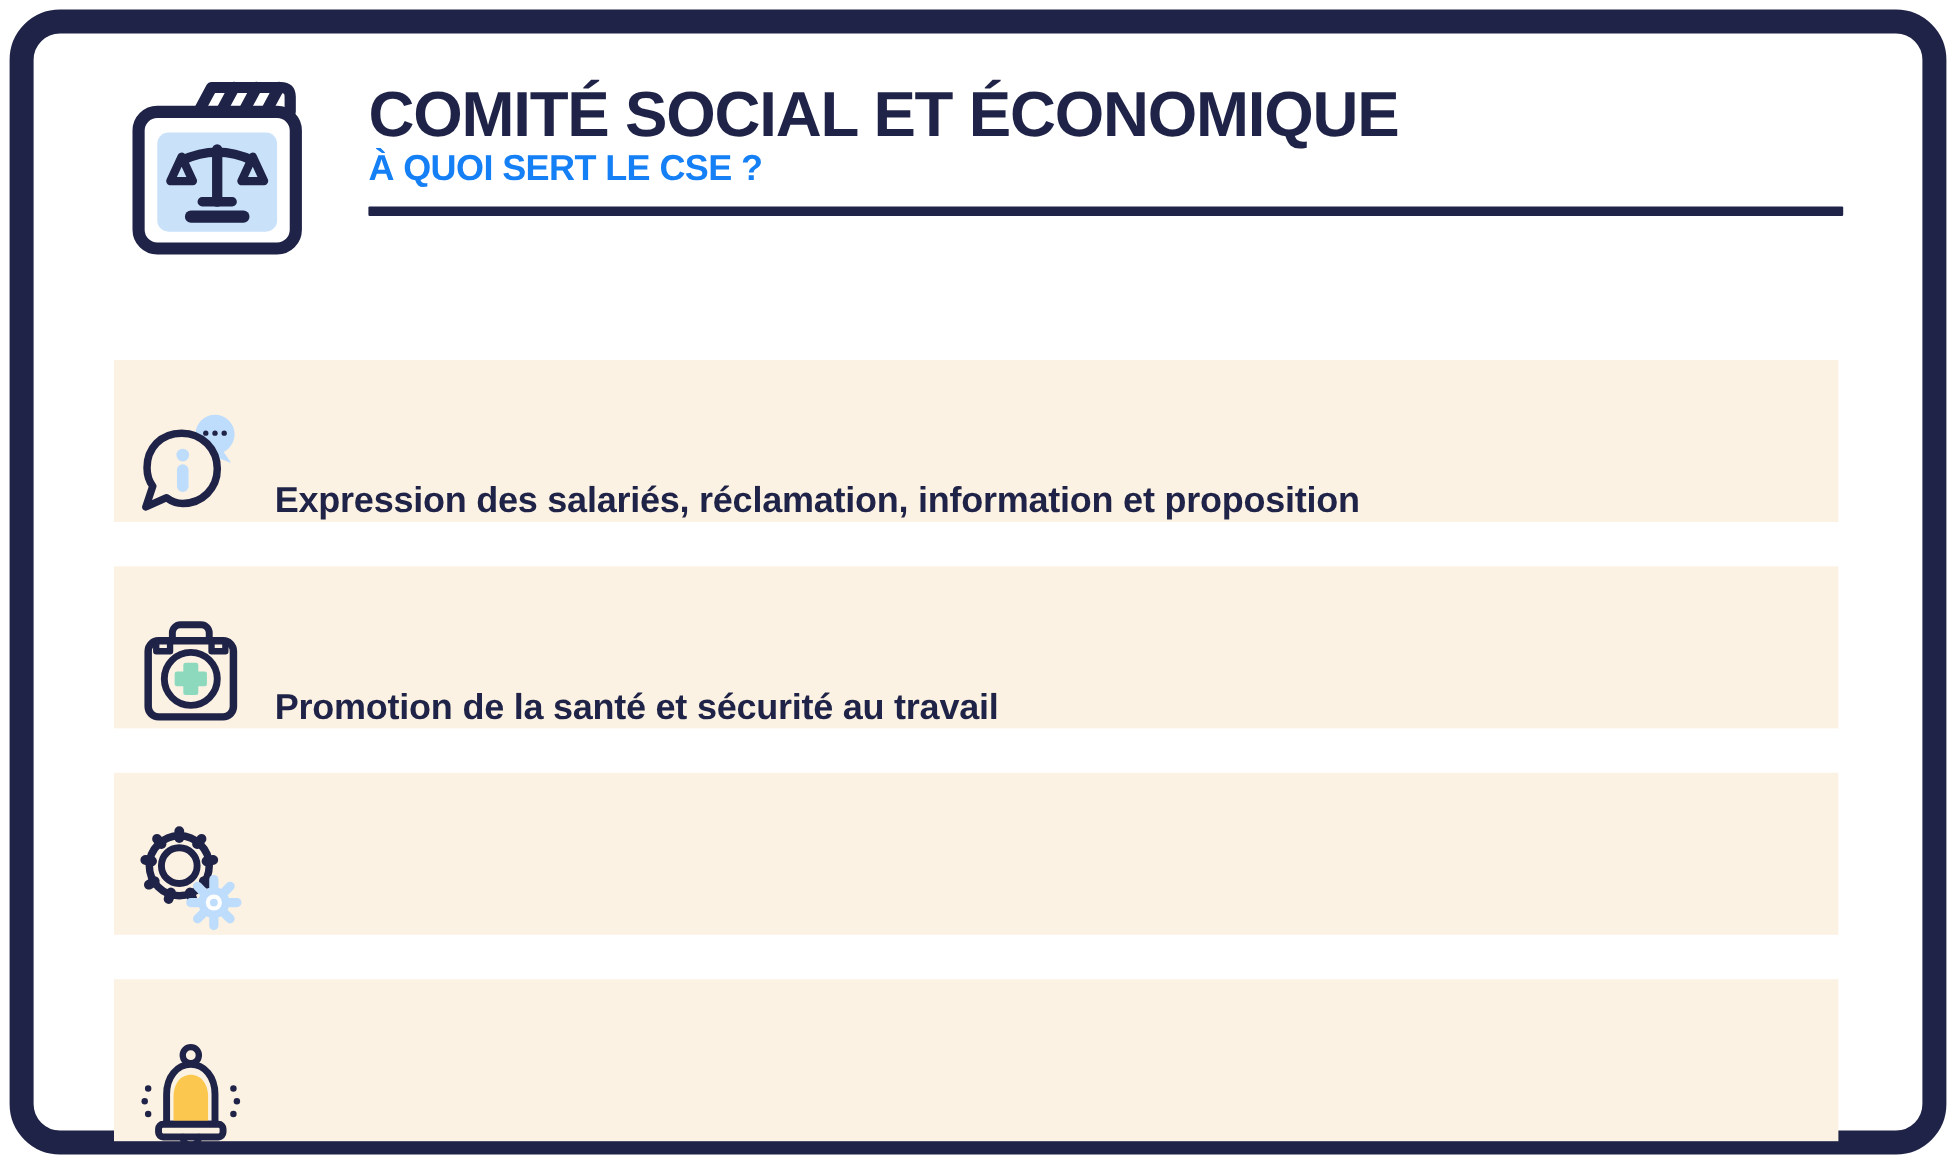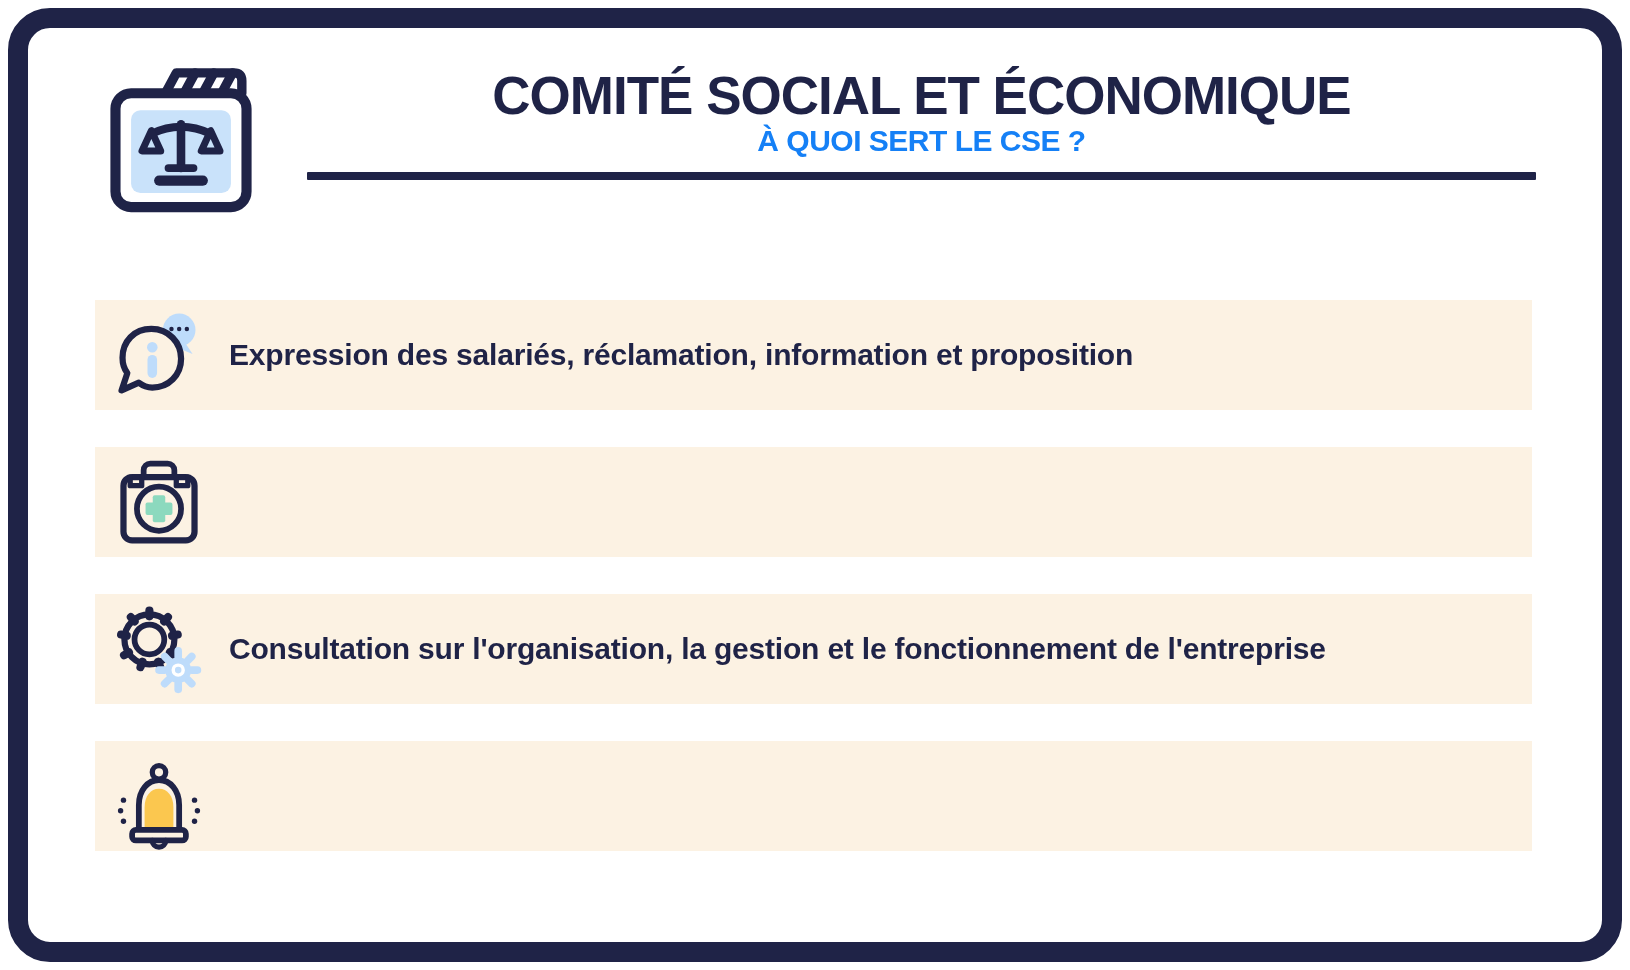--- a/index.html
+++ b/index.html
@@ -15,37 +15,37 @@
   body{font-family:"Liberation Sans", sans-serif;}
   .canvas{position:relative;width:1630px;height:970px;background:#ffffff;overflow:hidden;}
   .frame{
     position:absolute;left:8px;top:8px;right:8px;bottom:8px;
     border:20px solid var(--navy);
     border-radius:42px;
     pointer-events:none;
   }
   .header{position:absolute;left:95px;top:62px;display:flex;align-items:flex-start;}
   .header-icon{display:block;width:172px;height:156px;flex:0 0 auto;}
-  .header-text{margin-left:40px;padding-top:6px;text-align:center;}
+  .header-text{margin-left:40px;padding-top:6px;}
   .title{
     margin:0;color:var(--navy);
     font-size:53px;font-weight:bold;letter-spacing:-1px;line-height:1.04;
     white-space:nowrap;
   }
   .subtitle{
     margin:2px 0 0 0;color:var(--blue);
     font-size:30px;font-weight:bold;letter-spacing:-0.5px;line-height:1.05;
     white-space:nowrap;
   }
   .rule{width:1229px;height:8px;background:var(--navy);margin-top:15px;border-radius:1px;}
   .rows{position:absolute;left:95px;top:300px;width:1437px;}
   .row{
-    position:relative;height:110px;margin-bottom:37px;
+    position:relative;height:135px;margin-bottom:37px;
     background:var(--cream);
-    display:flex;align-items:center;
+    display:flex;align-items:flex-end;
     overflow:visible;
   }
   .row-icon{display:block;width:96px;height:96px;margin-left:16px;flex:0 0 auto;}
   .row:nth-child(1) .row-icon{transform:translateY(-3px);}
   .row:nth-child(4) .row-icon{transform:translateY(8px);}
   .row-text{
     margin-left:22px;color:var(--navy);
     font-size:30px;font-weight:bold;letter-spacing:-0.2px;
     white-space:nowrap;
   }
@@ -114,20 +114,21 @@
           <rect x="13" y="24" width="74" height="66" rx="9" fill="#FCF2E3" stroke-width="6.5"></rect>
           <path d="M20 24 V33 H32 V24" stroke-width="5.5"></path>
           <path d="M68 24 V33 H80 V24" stroke-width="5.5"></path>
           <circle cx="50" cy="57" r="23" stroke-width="6"></circle>
           <g fill="#8CD9BE" stroke="none">
             <rect x="43.5" y="43" width="13" height="28" rx="2"></rect>
             <rect x="36" y="50.5" width="28" height="13" rx="2"></rect>
           </g>
         </svg>
       </span>
+      <span class="row-text">Promotion de la santé et sécurité au travail</span>
     </div>
 
     <div class="row">
       <span class="row-icon">
         <svg viewBox="0 0 100 100" width="96" height="96" fill="none">
 
           <g stroke="#1F2347" stroke-width="8.5" stroke-linecap="round">
             <path d="M40 10 V16"></path>
               <path d="M59.3 16.7 L55.4 21.3"></path>
               <path d="M69.5 35 L63.6 36.1"></path>
@@ -149,21 +150,20 @@
               <path d="M70 92 V86"></path>
               <path d="M55.9 86.1 L60.1 81.9"></path>
             <path d="M50 72 H56"></path>
               <path d="M55.9 57.9 L60.1 62.1"></path>
           </g>
           <circle cx="70" cy="72" r="13.5" fill="#BEDCFB"></circle>
           <circle cx="70" cy="72" r="7" fill="#ffffff"></circle>
           <circle cx="70" cy="72" r="3.4" fill="#BEDCFB"></circle>
         </svg>
       </span>
-      <span class="row-text">Consultation sur l'organisation, la gestion et le fonctionnement de l'entreprise</span>
     </div>
 
     <div class="row">
       <span class="row-icon">
         <svg viewBox="0 0 100 100" width="96" height="96" fill="none" stroke-linejoin="round" stroke-linecap="round">
           <circle cx="50" cy="17" r="7" stroke="#1F2347" stroke-width="5.5"></circle>
           <path d="M29 77 V51 C29 36 38 25 50 25 C62 25 71 36 71 51 V77 Z" fill="#FCF2E3" stroke="#1F2347" stroke-width="6"></path>
           <path d="M35 77 V53 C35 42 41 34 50 34 C59 34 65 42 65 53 V77 Z" fill="#FBC74F" stroke="none"></path>
           <rect x="22" y="77" width="56" height="11" rx="4" fill="#FCF2E3" stroke="#1F2347" stroke-width="6"></rect>
           <path d="M43 88 a7 7 0 0 0 14 0" stroke="#1F2347" stroke-width="5.5"></path>

